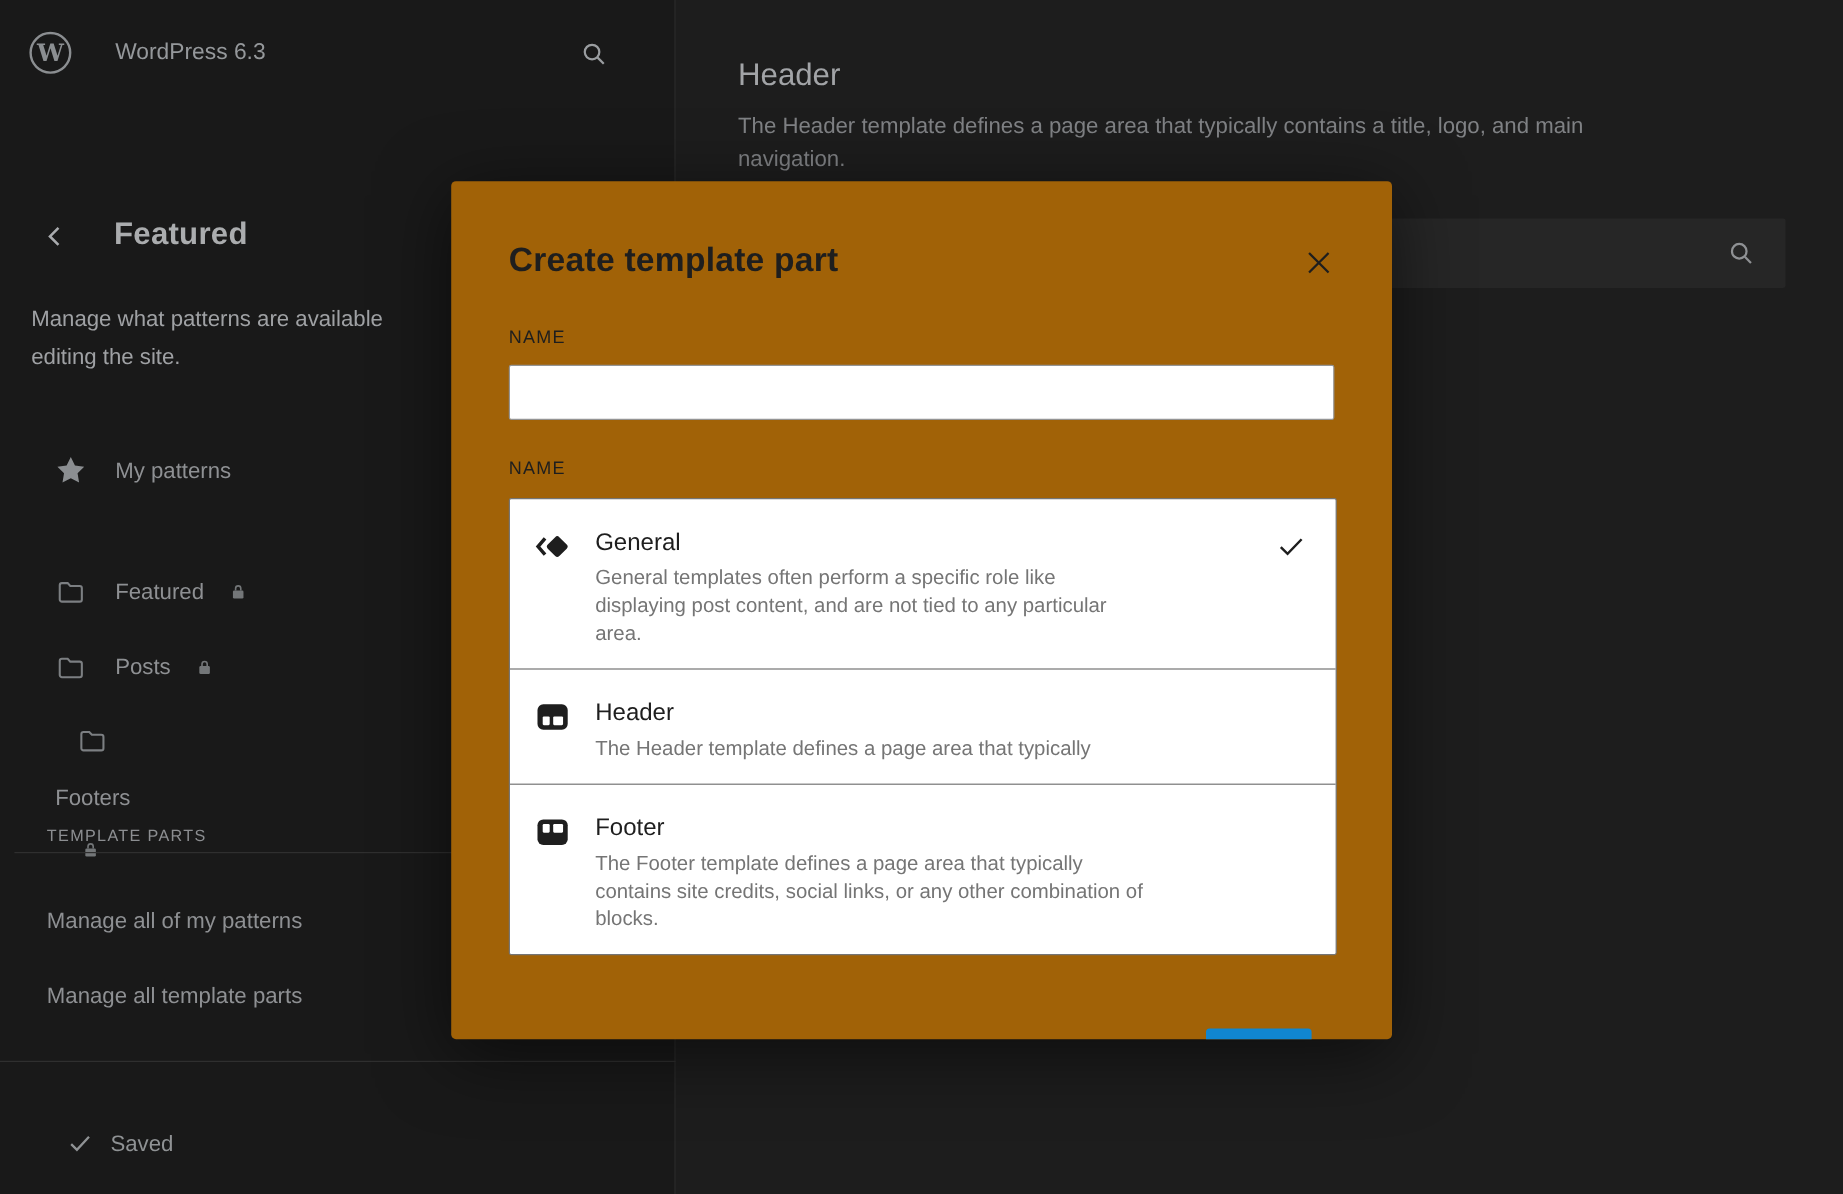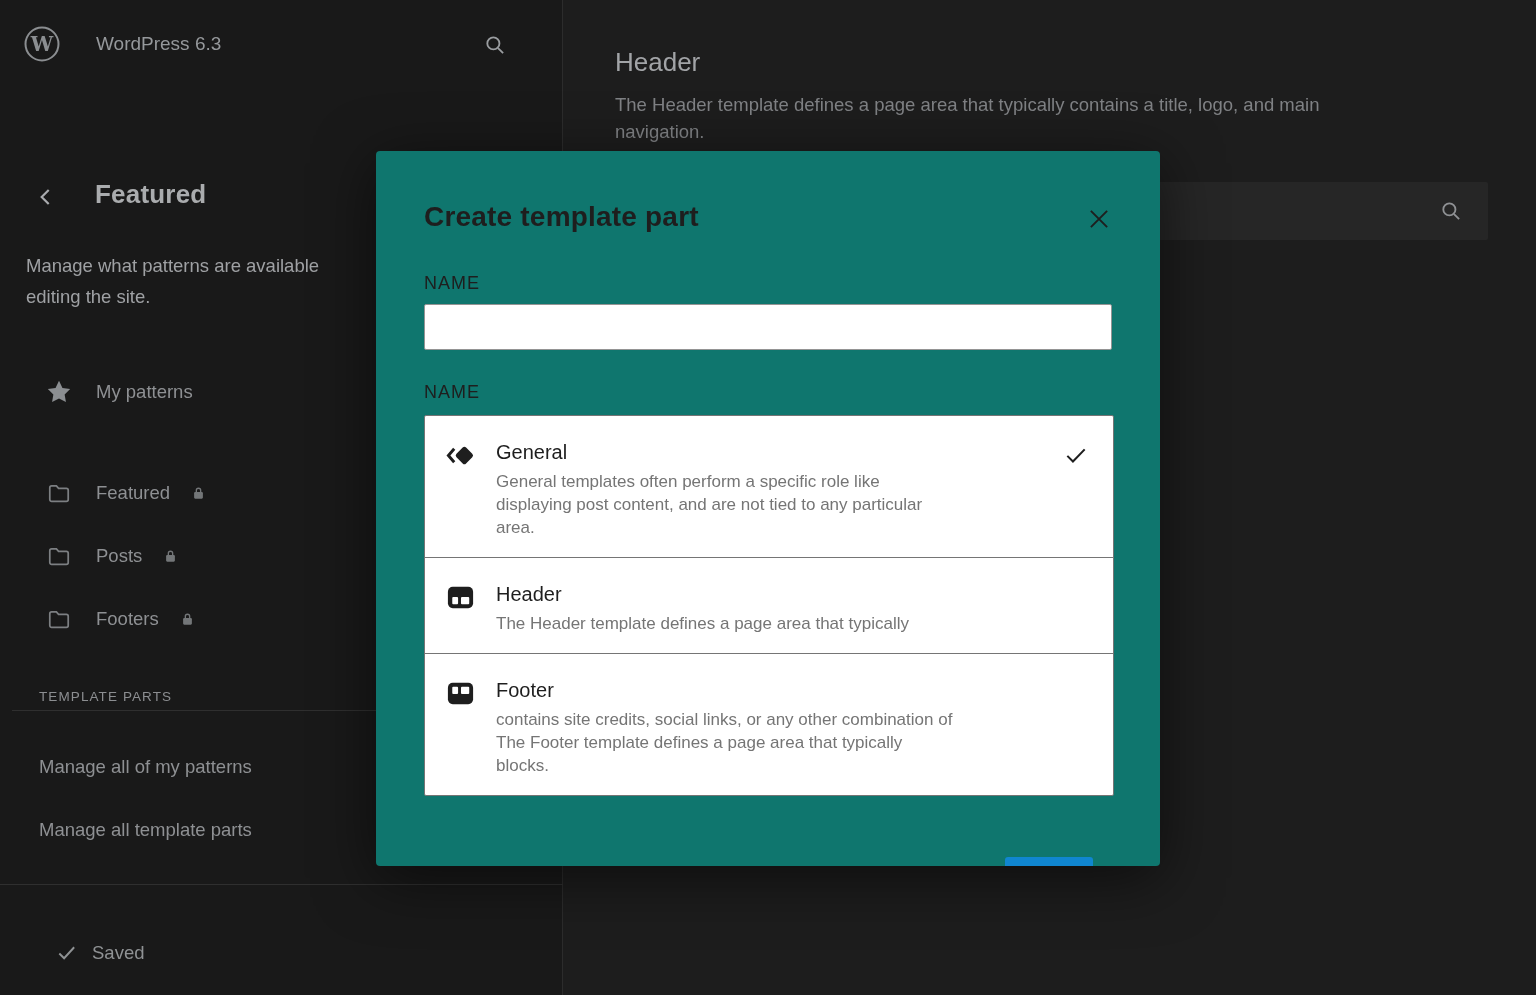--- a/index.html
+++ b/index.html
@@ -23,47 +23,47 @@
   .patterns-title { position:absolute; left:95px; top:179px; font-size:26px; font-weight:600; color:#aaacae; letter-spacing:.2px; }
   .sidebar-desc { position:absolute; left:26px; top:250px; font-size:18.5px; line-height:31px; color:#9fa1a4; white-space:nowrap; }
   .sidebar-desc span { display:block; }
 
   .nav-item { position:absolute; left:46px; height:30px; display:flex; align-items:center; gap:24px; color:#8e9093; font-size:18.5px; cursor:pointer; }
   .nav-item .lock { margin-left:-4px; display:flex; }
   .nav-item svg { flex-shrink:0; }
   #nav-my-patterns { top:377px; }
   #nav-featured   { top:478px; }
   #nav-posts      { top:541px; }
-  #nav-footers    { top:604px; }
+  #nav-footers    { top:604px;flex-direction:column; }
 
   .section-label { position:absolute; left:39px; top:689px; font-size:13.5px; font-weight:500; letter-spacing:1.1px; color:#8c8e91; }
   .divider-a { position:absolute; left:12px; top:710px; width:551px; height:1px; background:#2f2f2f; }
   .manage-link { position:absolute; left:39px; font-size:18.5px; color:#8e9093; cursor:pointer; }
   #link-patterns { top:756px; }
   #link-template-parts { top:819px; }
   .divider-b { position:absolute; left:0; top:884px; width:563px; height:1px; background:#2f2f2f; }
   .saved { position:absolute; left:55px; top:941px; display:flex; align-items:center; gap:14px; color:#8f9294; font-size:18.5px; cursor:pointer; }
 
   
   .content-title { position:absolute; left:615px; top:47px; font-size:26px; font-weight:500; color:#a2a4a7; }
   .content-desc { position:absolute; left:615px; top:91px; font-size:18.5px; line-height:27px; color:#7f8184; white-space:nowrap; }
   .content-desc span { display:block; }
   .content-search { position:absolute; left:1150px; top:182px; width:338px; height:58px; background:#262626; border-radius:2px; cursor:text; }
   .content-search .icon { position:absolute; right:24px; top:16px; width:26px; height:26px; color:#8f9194; }
 
   
   .modal {
     position:absolute; left:376px; top:151px; width:784px; height:715px;
-    background:#0f766e; border-radius:4px; z-index:10;
+    background:#a16207; border-radius:4px; z-index:10;
     box-shadow:0 12px 60px rgba(0,0,0,.55);
   }
   .modal-title { position:absolute; left:48px; top:50px; font-size:28px; font-weight:600; color:#1e1e1e; letter-spacing:.2px; }
   .modal-close { position:absolute; right:46px; top:53px; width:30px; height:30px; color:#1e1e1e; cursor:pointer; }
 
-  .field-label { position:absolute; left:48px; font-size:18px; font-weight:500; letter-spacing:1px; color:#1e1e1e;text-align:right; }
+  .field-label { position:absolute; left:48px; font-size:15px; font-weight:500; letter-spacing:1px; color:#1e1e1e;text-align:right; }
   #label-name { top:122px; }
   #label-area { top:231px; }
   .name-input {
     position:absolute; left:48px; top:153px; width:688px; height:46px;
     border:1px solid #949494; border-radius:2px; background:#fff;
     font-size:18px; padding:0 14px; color:#1e1e1e; outline:none;
     font-family:"Liberation Sans", sans-serif;
   }
 
   .options { position:absolute; left:48px; top:264px; width:690px; border:1px solid #757575; border-radius:2px; background:#fff; }
@@ -238,22 +238,22 @@
 
       <div class="option">
         <svg class="opt-icon" viewBox="0 0 32 32" width="31" height="31">
           <rect x="3" y="5" width="26" height="22" rx="5" fill="#1e1e1e"></rect>
           <rect x="7.5" y="9" width="6" height="7.5" rx="1" fill="#fff"></rect>
           <rect x="16.5" y="9" width="8.5" height="7.5" rx="1" fill="#fff"></rect>
         </svg>
         <div class="opt-text">
           <div class="opt-title">Footer</div>
           <div class="opt-desc">
+            <span>The Footer template defines a page area that typically</span>
             <span>contains site credits, social links, or any other combination of</span>
-            <span>The Footer template defines a page area that typically</span>
             <span>blocks.</span>
           </div>
         </div>
       </div>
 
     </div>
 
     <button class="submit-sliver" style="background: rgb(16, 134, 208);"></button>
   </div>
 

